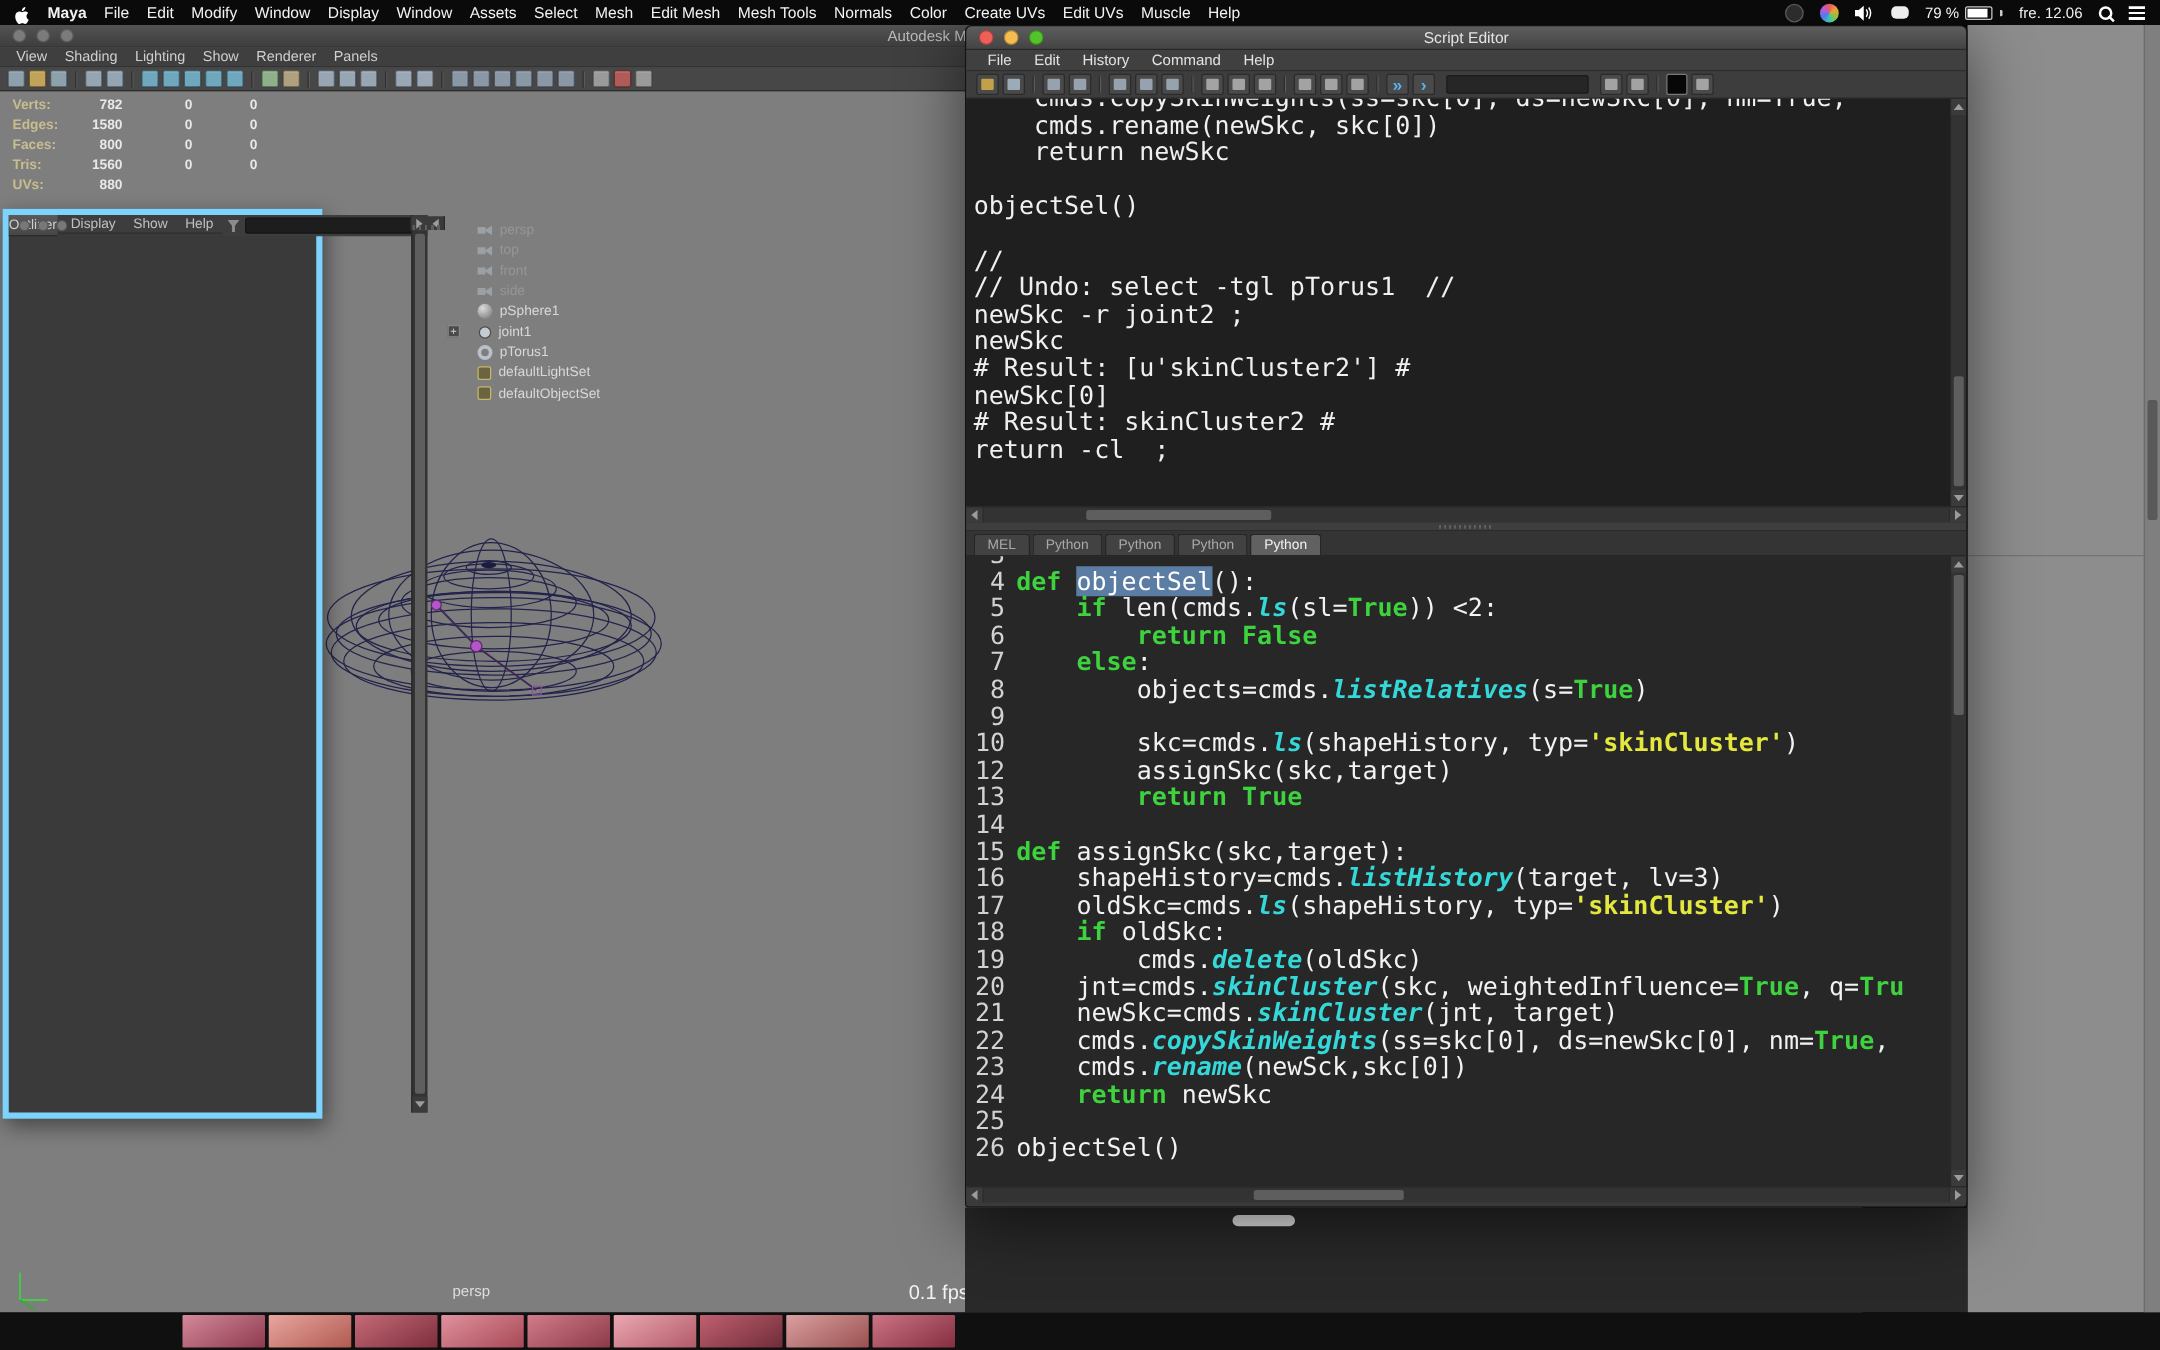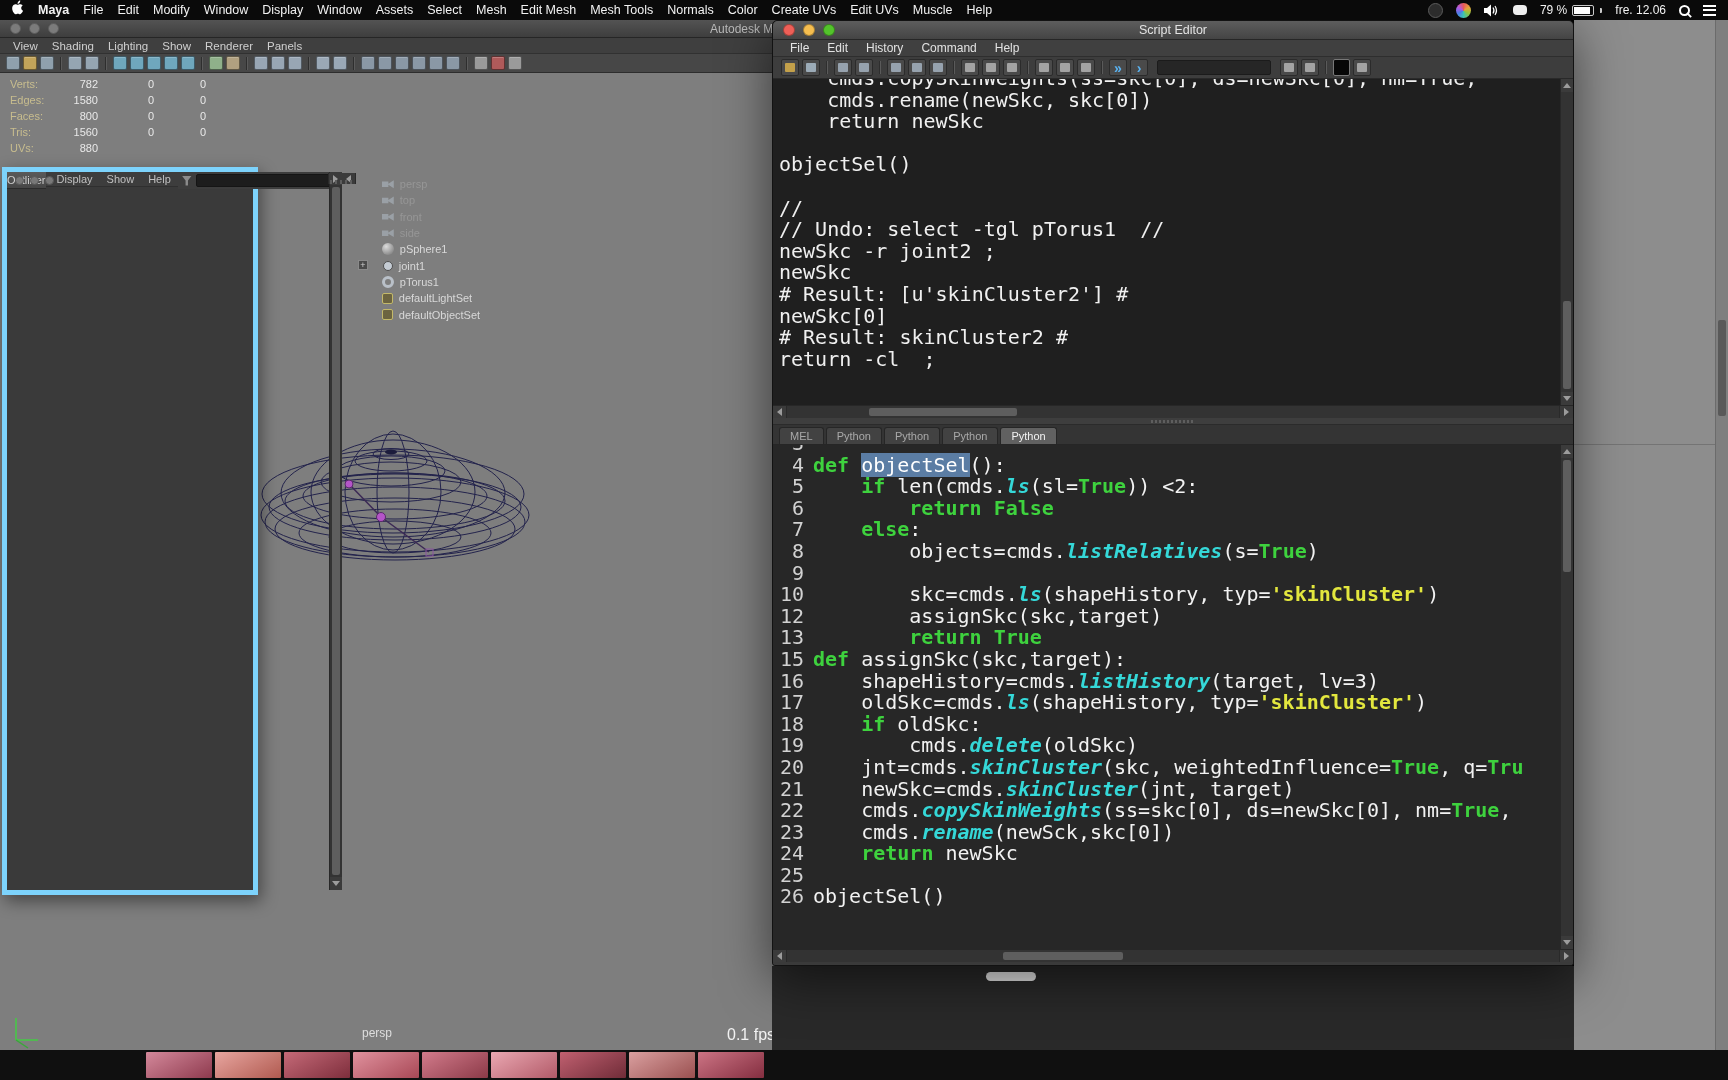--- a/index.html
+++ b/index.html
@@ -37,21 +37,21 @@
   #panel-menu{height:16px;background:#3f3f3f;border-bottom:1px solid #313131;display:flex;align-items:center;
     padding-left:6px;font-size:11.5px;color:#cfcfcf}
   .pm-item{padding:0 7px;line-height:16px}
   #statusline-icons{height:19px;background:#474747;border-bottom:1px solid #2d2d2d;display:flex;
     align-items:center;padding-left:6px;gap:3px}
   .sl-icon{width:14px;height:14px;border-radius:2px;border:1px solid rgba(0,0,0,.45);
     box-shadow:inset 0 1px 0 rgba(255,255,255,.2)}
   .sl-sep{width:2px;height:13px;background:#2e2e2e;border-right:1px solid #5a5a5a;margin:0 3px}
 
   
-  #hud{position:absolute;left:10px;top:56px;font-size:11px;font-weight:normal;z-index:2}
+  #hud{position:absolute;left:10px;top:56px;font-size:11px;font-weight:bold;z-index:2}
   .hud-row{display:flex;height:16px;align-items:center}
   .hud-label{width:42px;color:#c8bd8e}
   .hud-v{text-align:right;color:#e8e8e8}
   .v1{width:46px}.v2{width:56px}.v3{width:52px}
 
   
   #outliner{position:absolute;left:2px;top:147px;width:256px;height:728px;background:#3a3a3a;
     border:5px solid #7dd3fc;box-shadow:3px 6px 16px rgba(0,0,0,.45);display:flex;z-index:3}
   .ol-titlebar{height:17px;background:linear-gradient(#5a5a5a,#464646);border-bottom:1px solid #2b2b2b;
     display:flex;align-items:center;justify-content:center;color:#cfcfcf;font-size:11px;position:relative;flex:none}
@@ -167,21 +167,21 @@
   .ra-bar{position:absolute;right:0;top:0;bottom:0;width:13px;background:#7f7f7f;border-left:1px solid #6b6b6b}
   #ra-vthumb{position:absolute;left:2px;right:2px;top:300px;height:96px;background:#595959;border-radius:2px}
   #bottom-band{position:absolute;left:0;top:1050px;width:1728px;height:30px;background:#101010;z-index:6}
   #photos{position:absolute;left:146px;top:2px;display:flex;gap:3px}
   .photo{width:66px;height:26px;border-radius:1px}
 </style>
 </head>
 <body>
 
 <div id="menubar">
-  <div id="mb-left" style="display:flex;align-items:flex-start">
+  <div id="mb-left" style="display:flex;align-items:flex-end">
     <div class="apple-wrap">
       <svg width="13" height="15" viewBox="0 0 16 18">
         <path fill="#fff" d="M11.3 9.6c0-2 1.7-3 1.8-3.1-1-1.4-2.5-1.6-3-1.6-1.3-.1-2.5.7-3.1.7-.6 0-1.6-.7-2.7-.7C2.9 5 1.6 5.8.9 7c-1.4 2.5-.4 6.2 1 8.2.7 1 1.5 2.1 2.6 2.1 1 0 1.4-.7 2.7-.7 1.3 0 1.6.7 2.7.7 1.1 0 1.8-1 2.5-2 .8-1.2 1.1-2.3 1.1-2.4-.1 0-2.2-.8-2.2-3.3zM9.3 3.2c.6-.7 1-1.7.9-2.7-.9 0-1.9.6-2.5 1.3-.5.6-1 1.6-.9 2.6 1 .1 2-.5 2.5-1.2z"></path>
       </svg>
     </div>
     <div id="mb-left-items">
         <div class="mb-item bold">Maya</div>
         <div class="mb-item">File</div>
         <div class="mb-item">Edit</div>
         <div class="mb-item">Modify</div>
@@ -598,20 +598,24 @@
         </div>
         <div class="crow">
           <span class="lnum">12</span>
           <span class="lcode"><span class="seg-pl">        assignSkc(skc,target)</span></span>
         </div>
         <div class="crow">
           <span class="lnum">13</span>
           <span class="lcode"><span class="seg-pl">        </span><span class="seg-kw">return</span><span class="seg-pl"> </span><span class="seg-kw">True</span></span>
         </div>
         <div class="crow">
+          <span class="lnum">14</span>
+          <span class="lcode"></span>
+        </div>
+        <div class="crow">
           <span class="lnum">15</span>
           <span class="lcode"><span class="seg-kw">def</span><span class="seg-pl"> assignSkc(skc,target):</span></span>
         </div>
         <div class="crow">
           <span class="lnum">16</span>
           <span class="lcode"><span class="seg-pl">    shapeHistory=cmds.</span><span class="seg-fn">listHistory</span><span class="seg-pl">(target, lv=3)</span></span>
         </div>
         <div class="crow">
           <span class="lnum">17</span>
           <span class="lcode"><span class="seg-pl">    oldSkc=cmds.</span><span class="seg-fn">ls</span><span class="seg-pl">(shapeHistory, typ=</span><span class="seg-str">'skinCluster'</span><span class="seg-pl">)</span></span>

